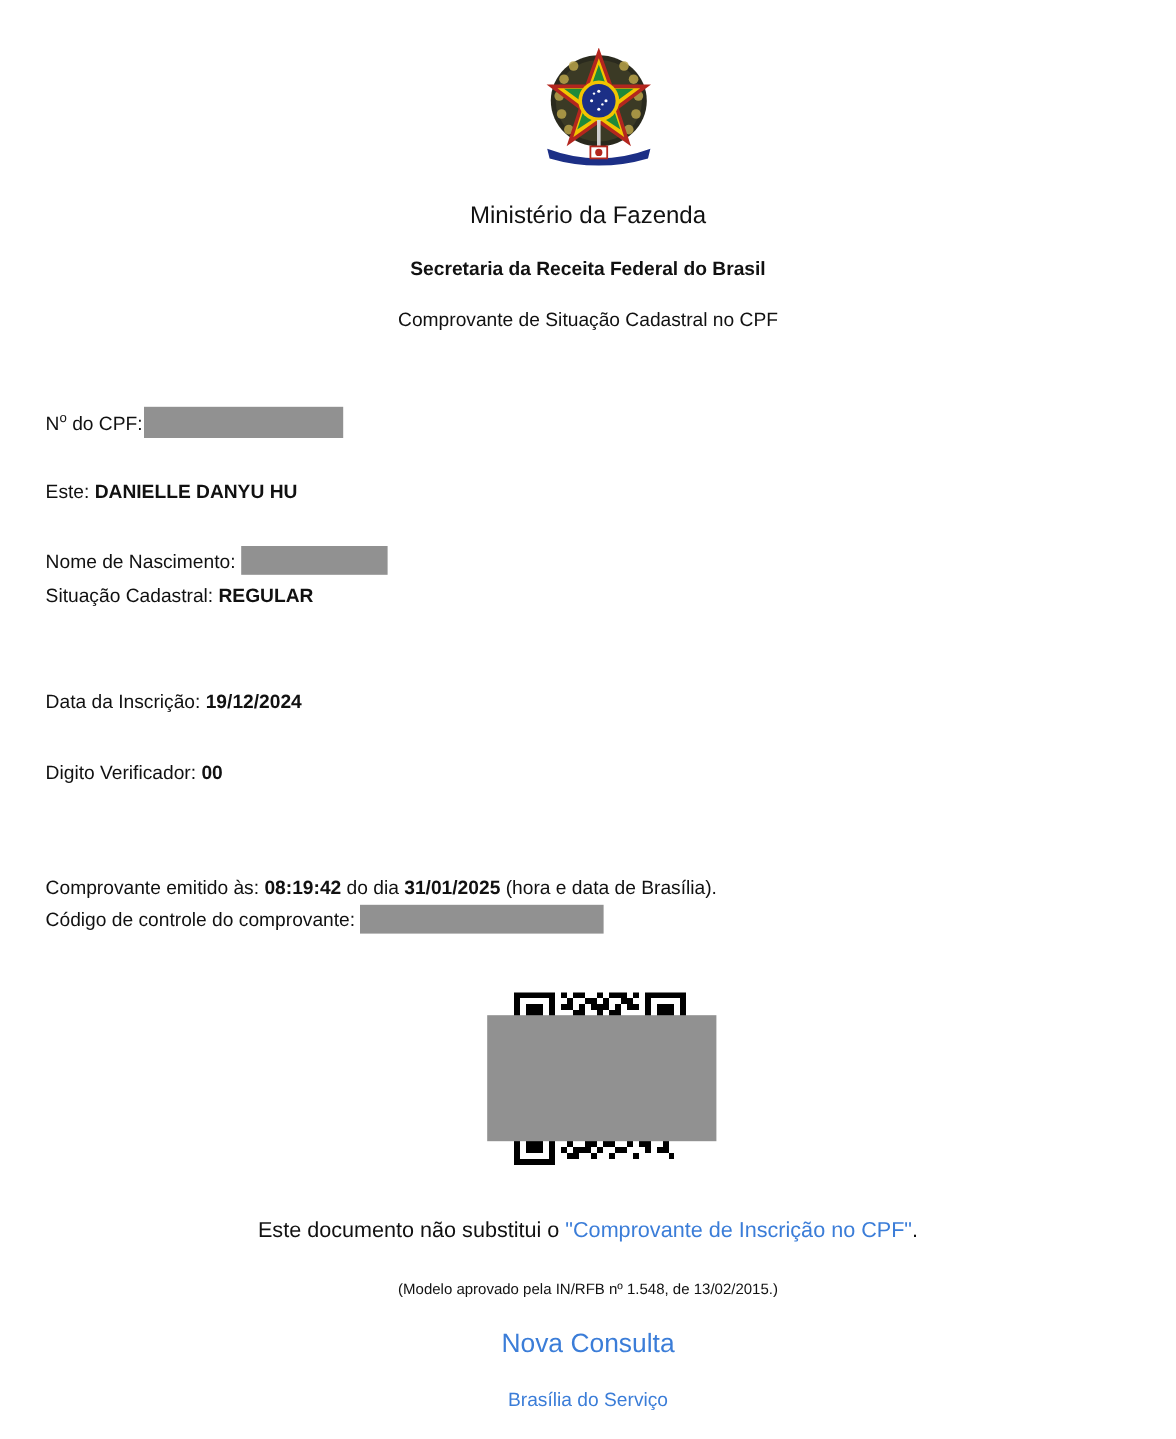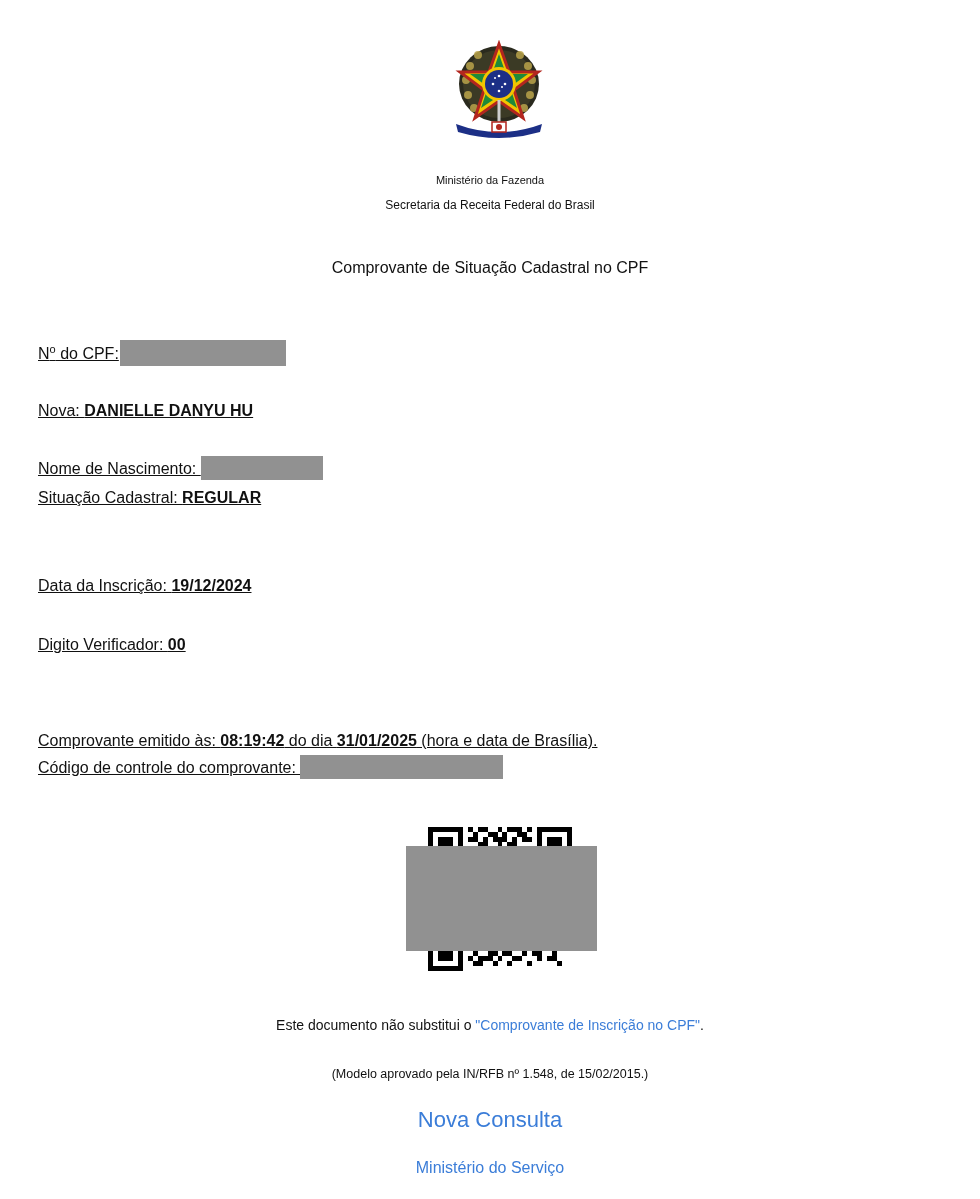--- a/index.html
+++ b/index.html
@@ -21,21 +21,20 @@
       width: 980px;
       text-align: center;
       white-space: nowrap;
     }
     .field-line {
       position: absolute;
       left: 38px;
       white-space: nowrap;
       font-size: 16px;
       line-height: 22px;
-      text-decoration: underline;
     }
     b { font-weight: bold; margin-top: 38px; }
     .redact {
       display: inline-block;
       background: #919191;
       vertical-align: middle;
     }
     .link {
       color: #3b7dd8;
       text-decoration: none;
@@ -105,30 +104,30 @@
     </g>
 
     <rect x="45.5" y="60" width="3" height="22" fill="#cfcfcf"></rect>
 
     <path d="M4,84 Q47,100 90,84 L88,92 Q47,104 6,92 Z" fill="#1c2f86"></path>
     <rect x="40" y="82" width="14" height="10" fill="#ffffff" stroke="#b3261e" stroke-width="1.5"></rect>
     <circle cx="47" cy="87" r="3" fill="#b3261e"></circle>
   </svg>
 </div>
 
-<div class="center-line" style="top:169px; font-size:11px; line-height:22px;">Ministério da Fazenda</div>
-<div class="center-line" style="top:194px; font-size:12px; line-height:22px;">Secretaria da Receita Federal do Brasil</div>
+<div class="center-line" style="top:169px; font-size:20px; line-height:22px;">Ministério da Fazenda</div>
+<div class="center-line" style="top:214px; font-size:16px; line-height:22px;font-weight:bold;">Secretaria da Receita Federal do Brasil</div>
 <div class="center-line" style="top:257px; font-size:16px; line-height:22px;">Comprovante de Situação Cadastral no CPF</div>
 
 <div class="field-line" style="top:343px;">
   <span><span>N</span><sup>o</sup><span> do CPF:</span></span><span class="redact" style="width:166px; height:26px; margin-left:1px; margin-top:-4px;"></span>
 </div>
 
 <div class="field-line" style="top:400px;">
-  <span>Nova: </span><b>DANIELLE DANYU HU</b>
+  <span>Este: </span><b>DANIELLE DANYU HU</b>
 </div>
 
 <div class="field-line" style="top:458px;">
   <span>Nome de Nascimento: </span><span class="redact" style="width:122px; height:24px; margin-top:-4px;"></span>
 </div>
 
 <div class="field-line" style="top:487px;">
   <span>Situação Cadastral: </span><b>REGULAR</b>
 </div>
 
@@ -208,25 +207,25 @@
       <rect x="9" y="27" width="2" height="1"></rect>
         <rect x="13" y="27" width="1" height="1"></rect>
         <rect x="16" y="27" width="1" height="1"></rect>
       <rect x="20" y="27" width="1" height="1"></rect>
         <rect x="26" y="27" width="1" height="1"></rect>
     </g>
   </svg>
 </div>
 <div class="qr-redact"></div>
 
-<div class="center-line" style="top:1015px; font-size:14px; line-height:20px;text-align:center;">
+<div class="center-line" style="top:1015px; font-size:18px; line-height:20px;text-align:center;">
   <span>Este documento não substitui o </span><a class="link">"Comprovante de Inscrição no CPF"</a><span>.</span>
 </div>
 
-<div class="center-line" style="top:1065px; font-size:12.5px; line-height:18px;">(Modelo aprovado pela IN/RFB nº 1.548, de 15/02/2015.)</div>
+<div class="center-line" style="top:1065px; font-size:12.5px; line-height:18px;">(Modelo aprovado pela IN/RFB nº 1.548, de 13/02/2015.)</div>
 
 <div class="center-line" style="top:1109px; font-size:22px; line-height:22px;">
   <a class="link">Nova Consulta</a>
 </div>
 
 <div class="center-line" style="top:1157px; font-size:16px; line-height:22px;">
-  <a class="link">Ministério do Serviço</a>
+  <a class="link">Brasília do Serviço</a>
 </div>
 
 </body></html>

